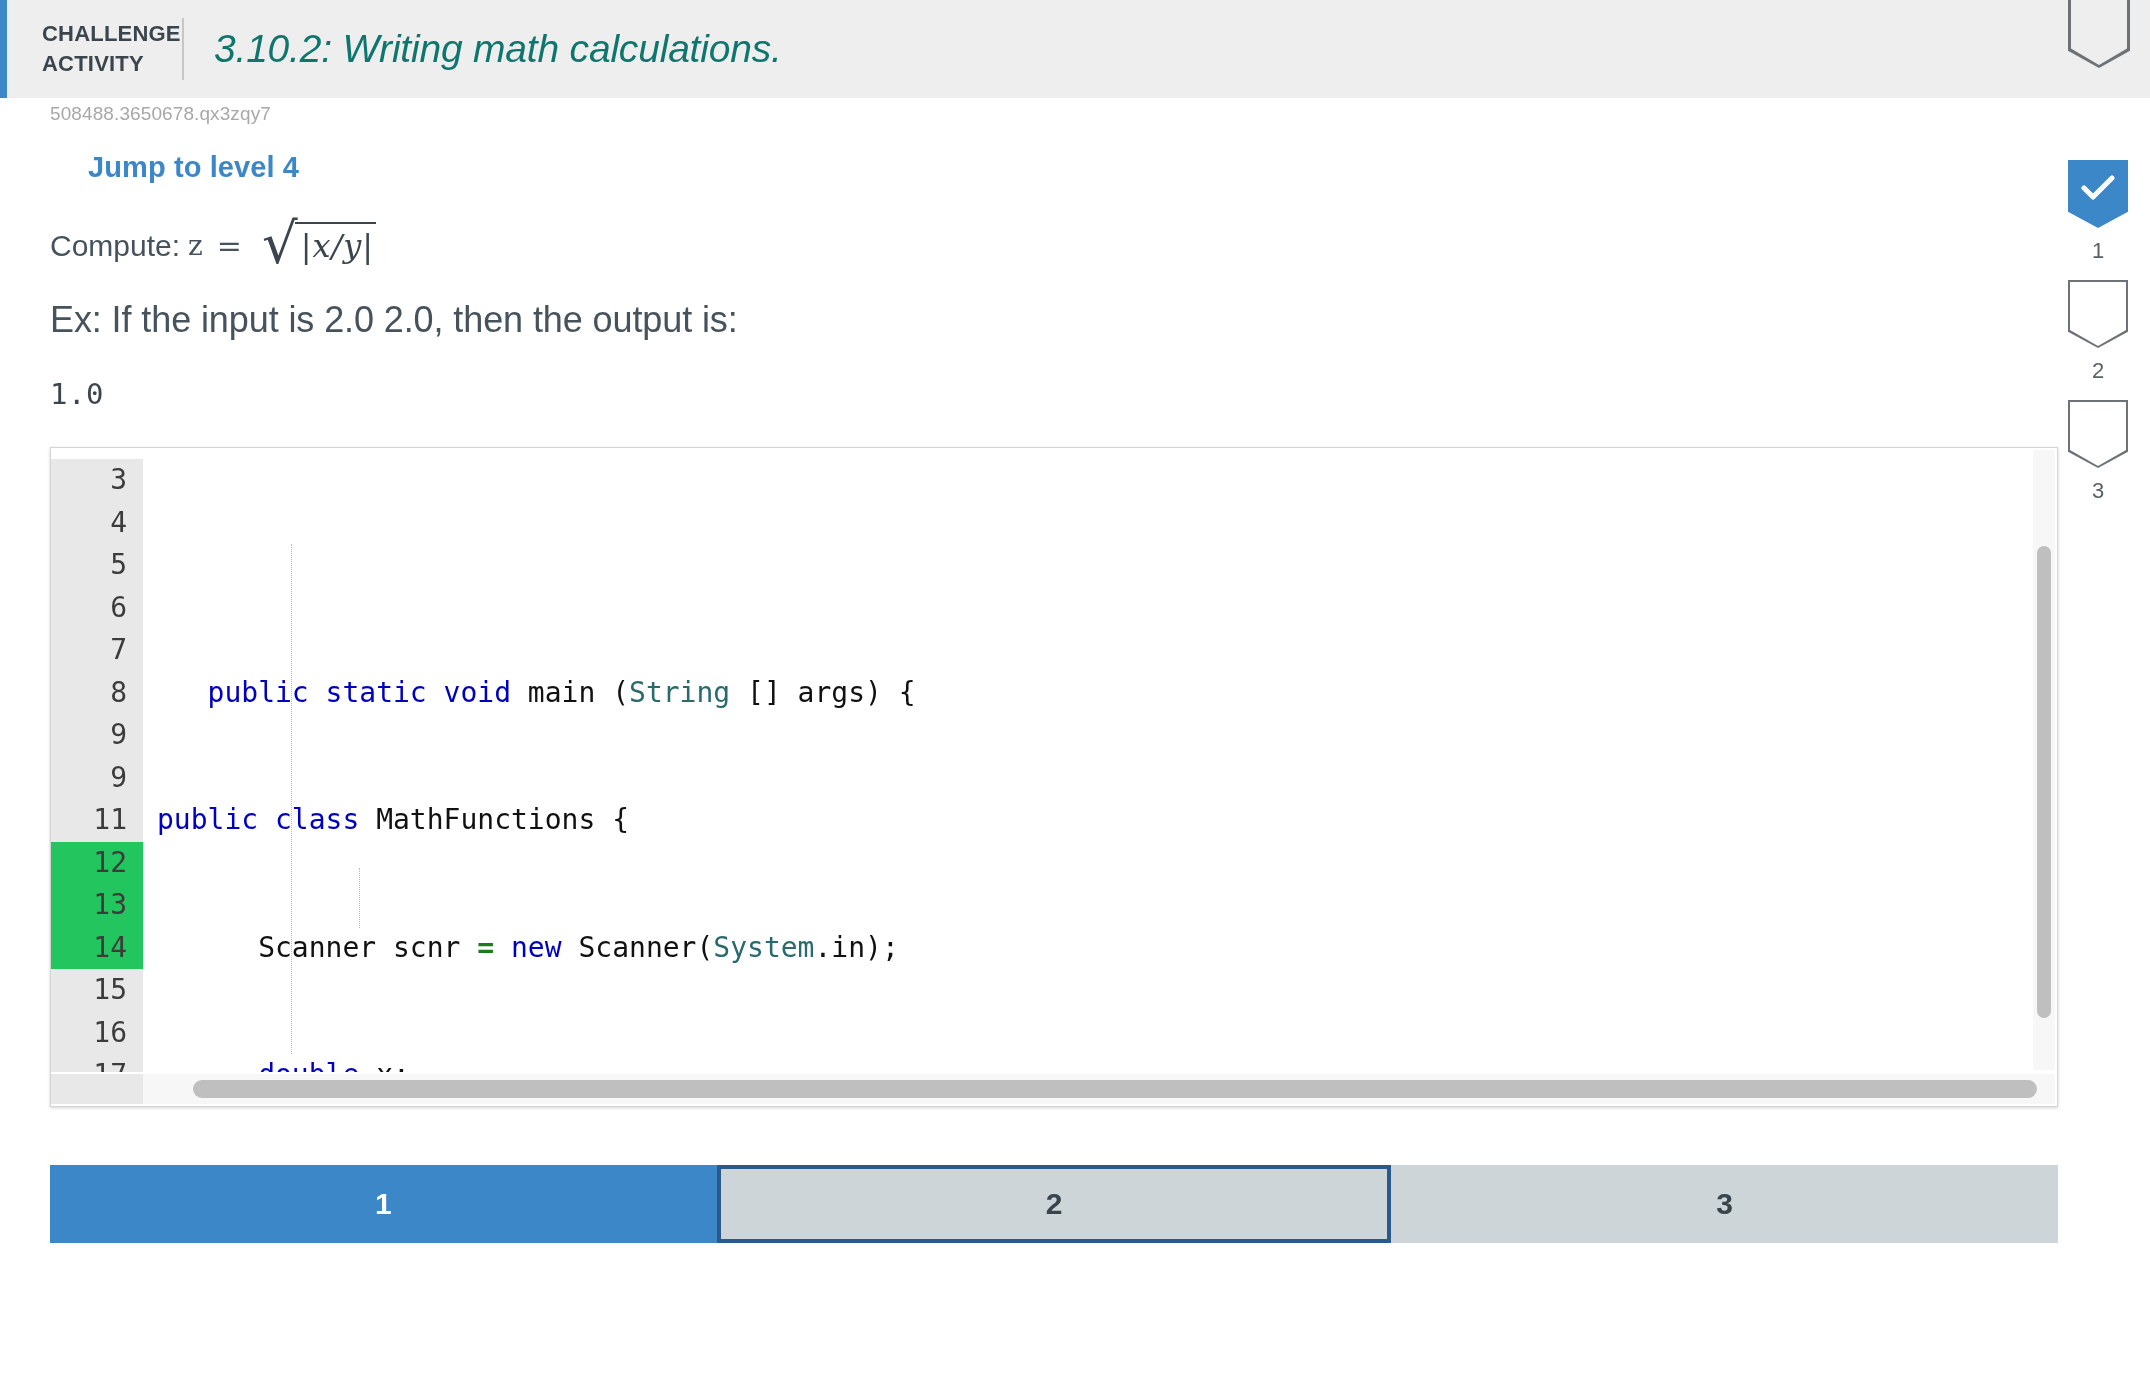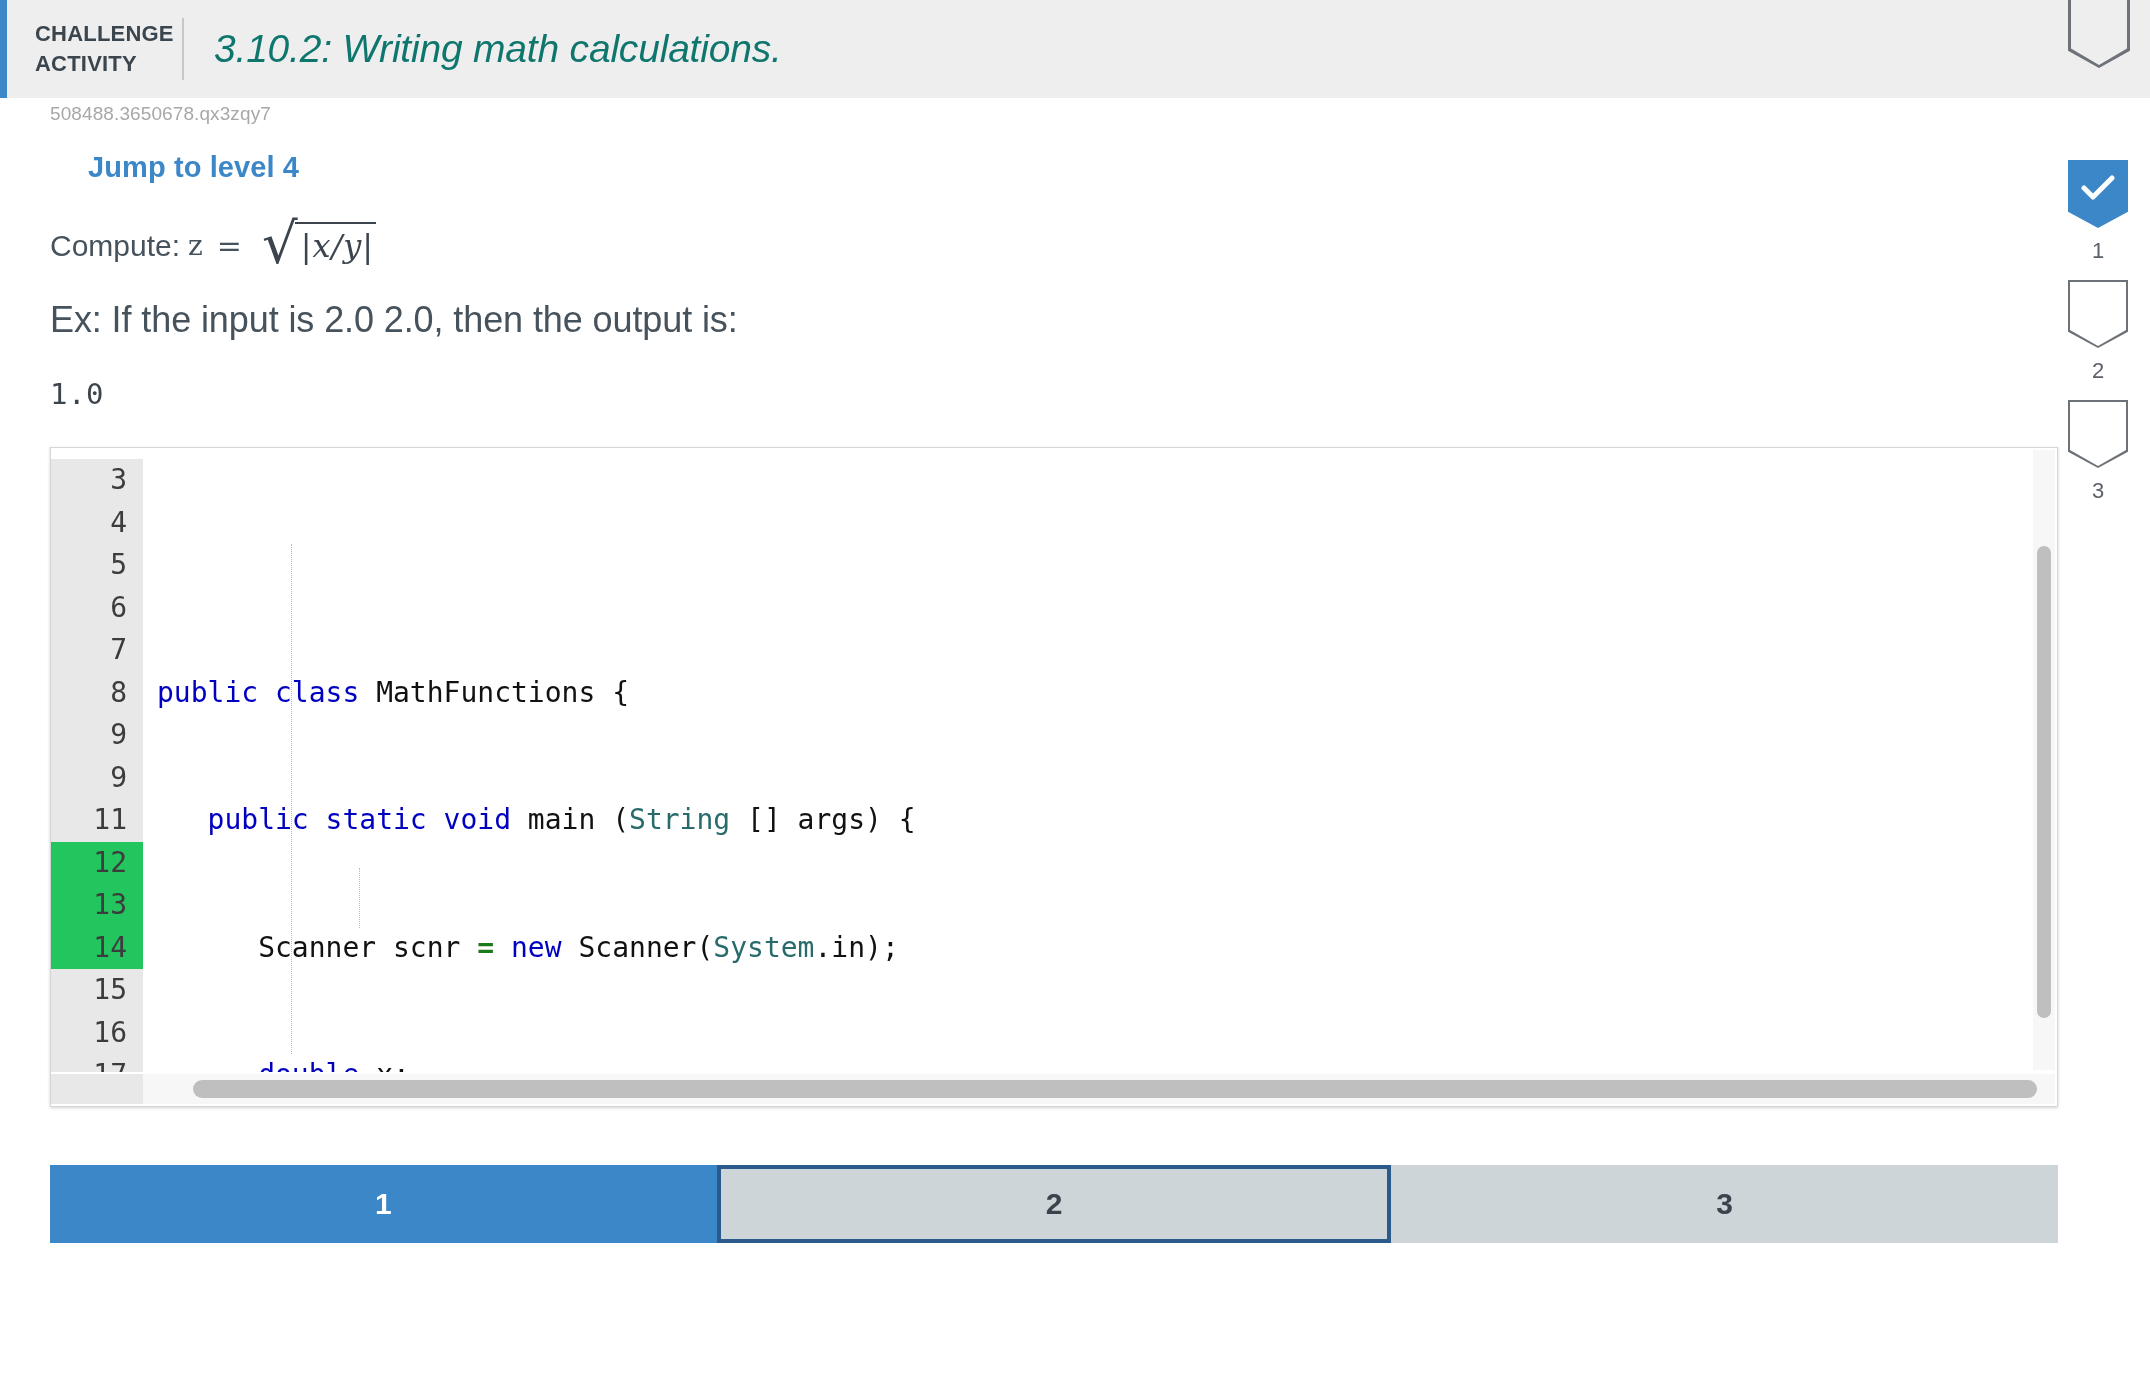--- a/index.html
+++ b/index.html
@@ -21,21 +21,21 @@
     position: relative;
     height: 98px;
     background: #eeeeee;
     border-left: 7px solid #3c87c8;
     box-sizing: border-box;
     display: flex;
     align-items: center;
   }
   .header-label {
     width: 175px;
-    padding-left: 28px;
+    padding-left: 35px;
     box-sizing: border-box;
     font-size: 22px;
     font-weight: bold;
     line-height: 1.35;
     letter-spacing: 0.2px;
     color: #3b454d;
     text-transform: uppercase;
   }
   .header-divider {
     width: 2px;
@@ -388,22 +388,22 @@
         <div class="ln plain">14</div>
         <div class="ln">15</div>
         <div class="ln">16</div>
         <div class="ln">17</div>
       </div>
 
       <div class="code-body">
         <div class="ind-guide ig1"></div>
         <div class="ind-guide ig2"></div>
 
+        <div class="code-line">   <span class="kw">public static void</span> main (<span class="typ">String</span> [] args) {</div>
         <div class="code-line"><span class="kw">public class</span> MathFunctions {</div>
-        <div class="code-line">   <span class="kw">public static void</span> main (<span class="typ">String</span> [] args) {</div>
         <div class="code-line">      Scanner scnr <span class="op">=</span> <span class="kw">new</span> Scanner(<span class="typ">System</span>.in);</div>
         <div class="code-line">      <span class="kw">double</span> x;</div>
         
         
         
         
         
         
         
         

